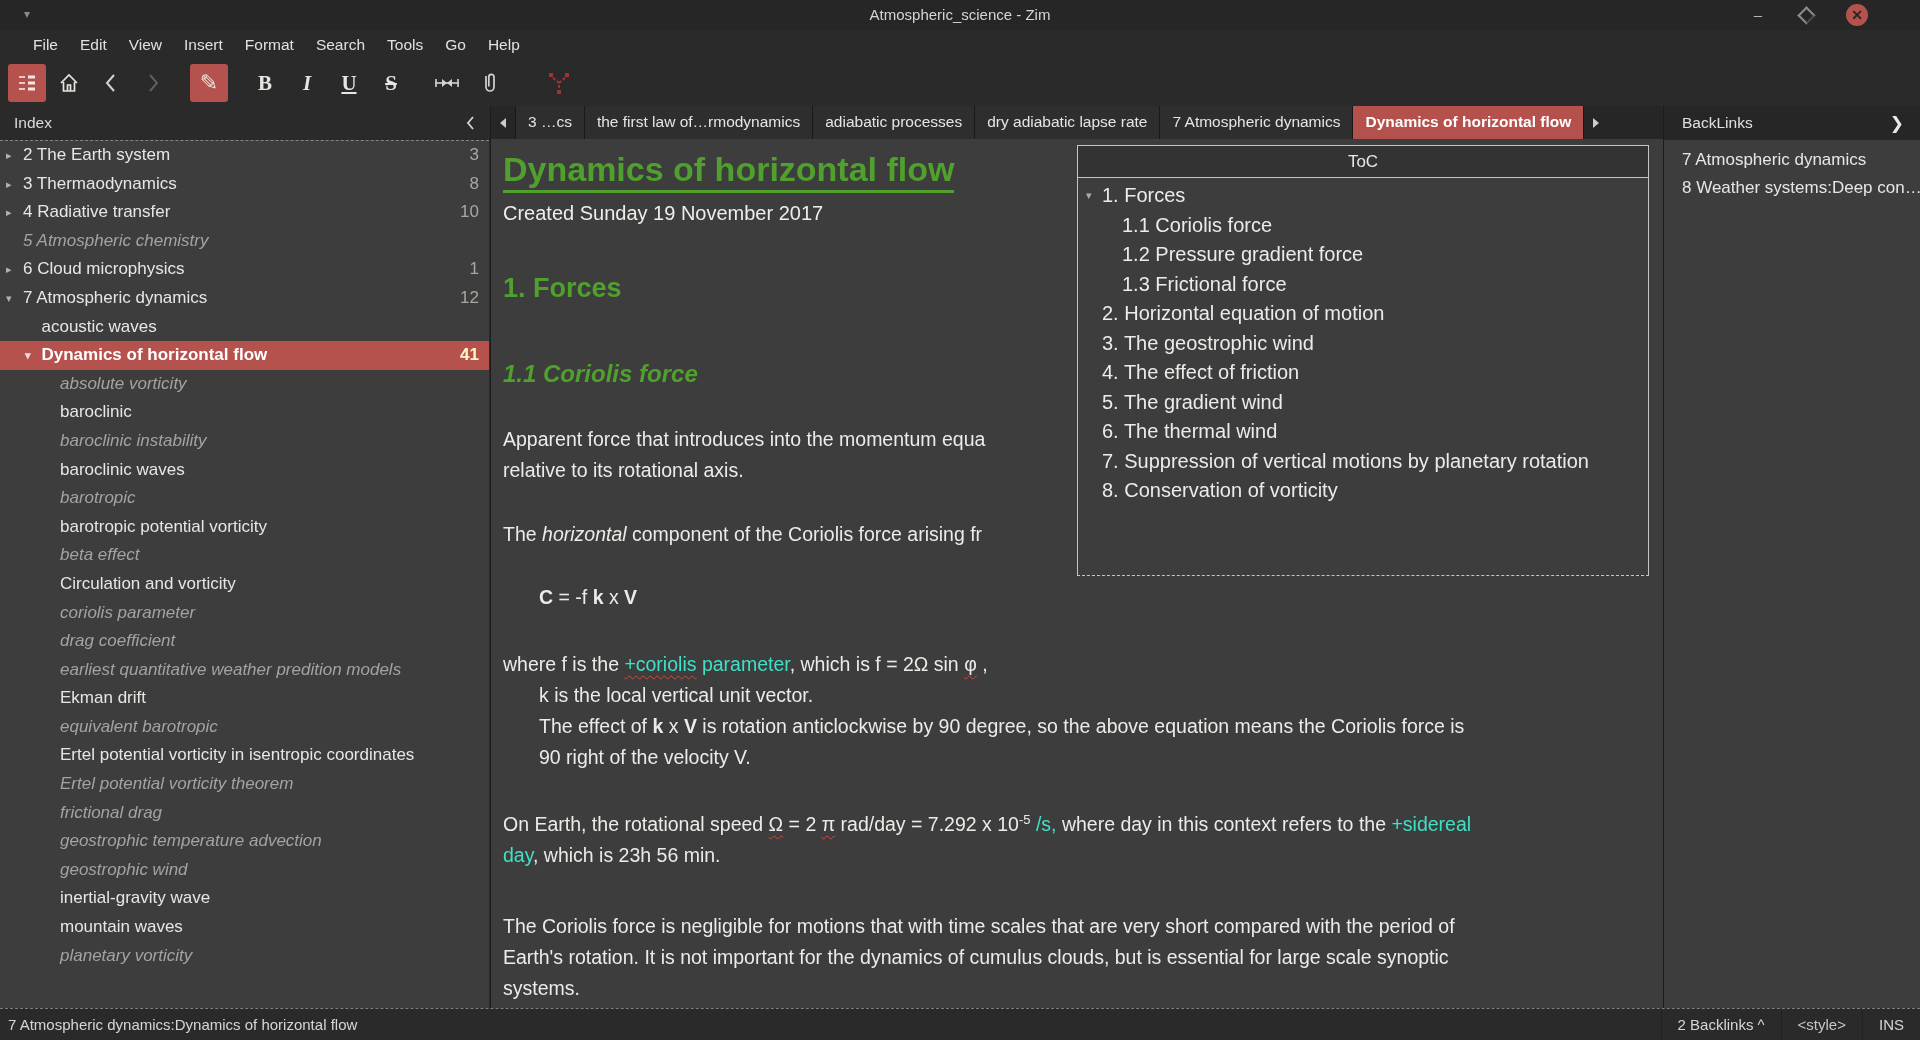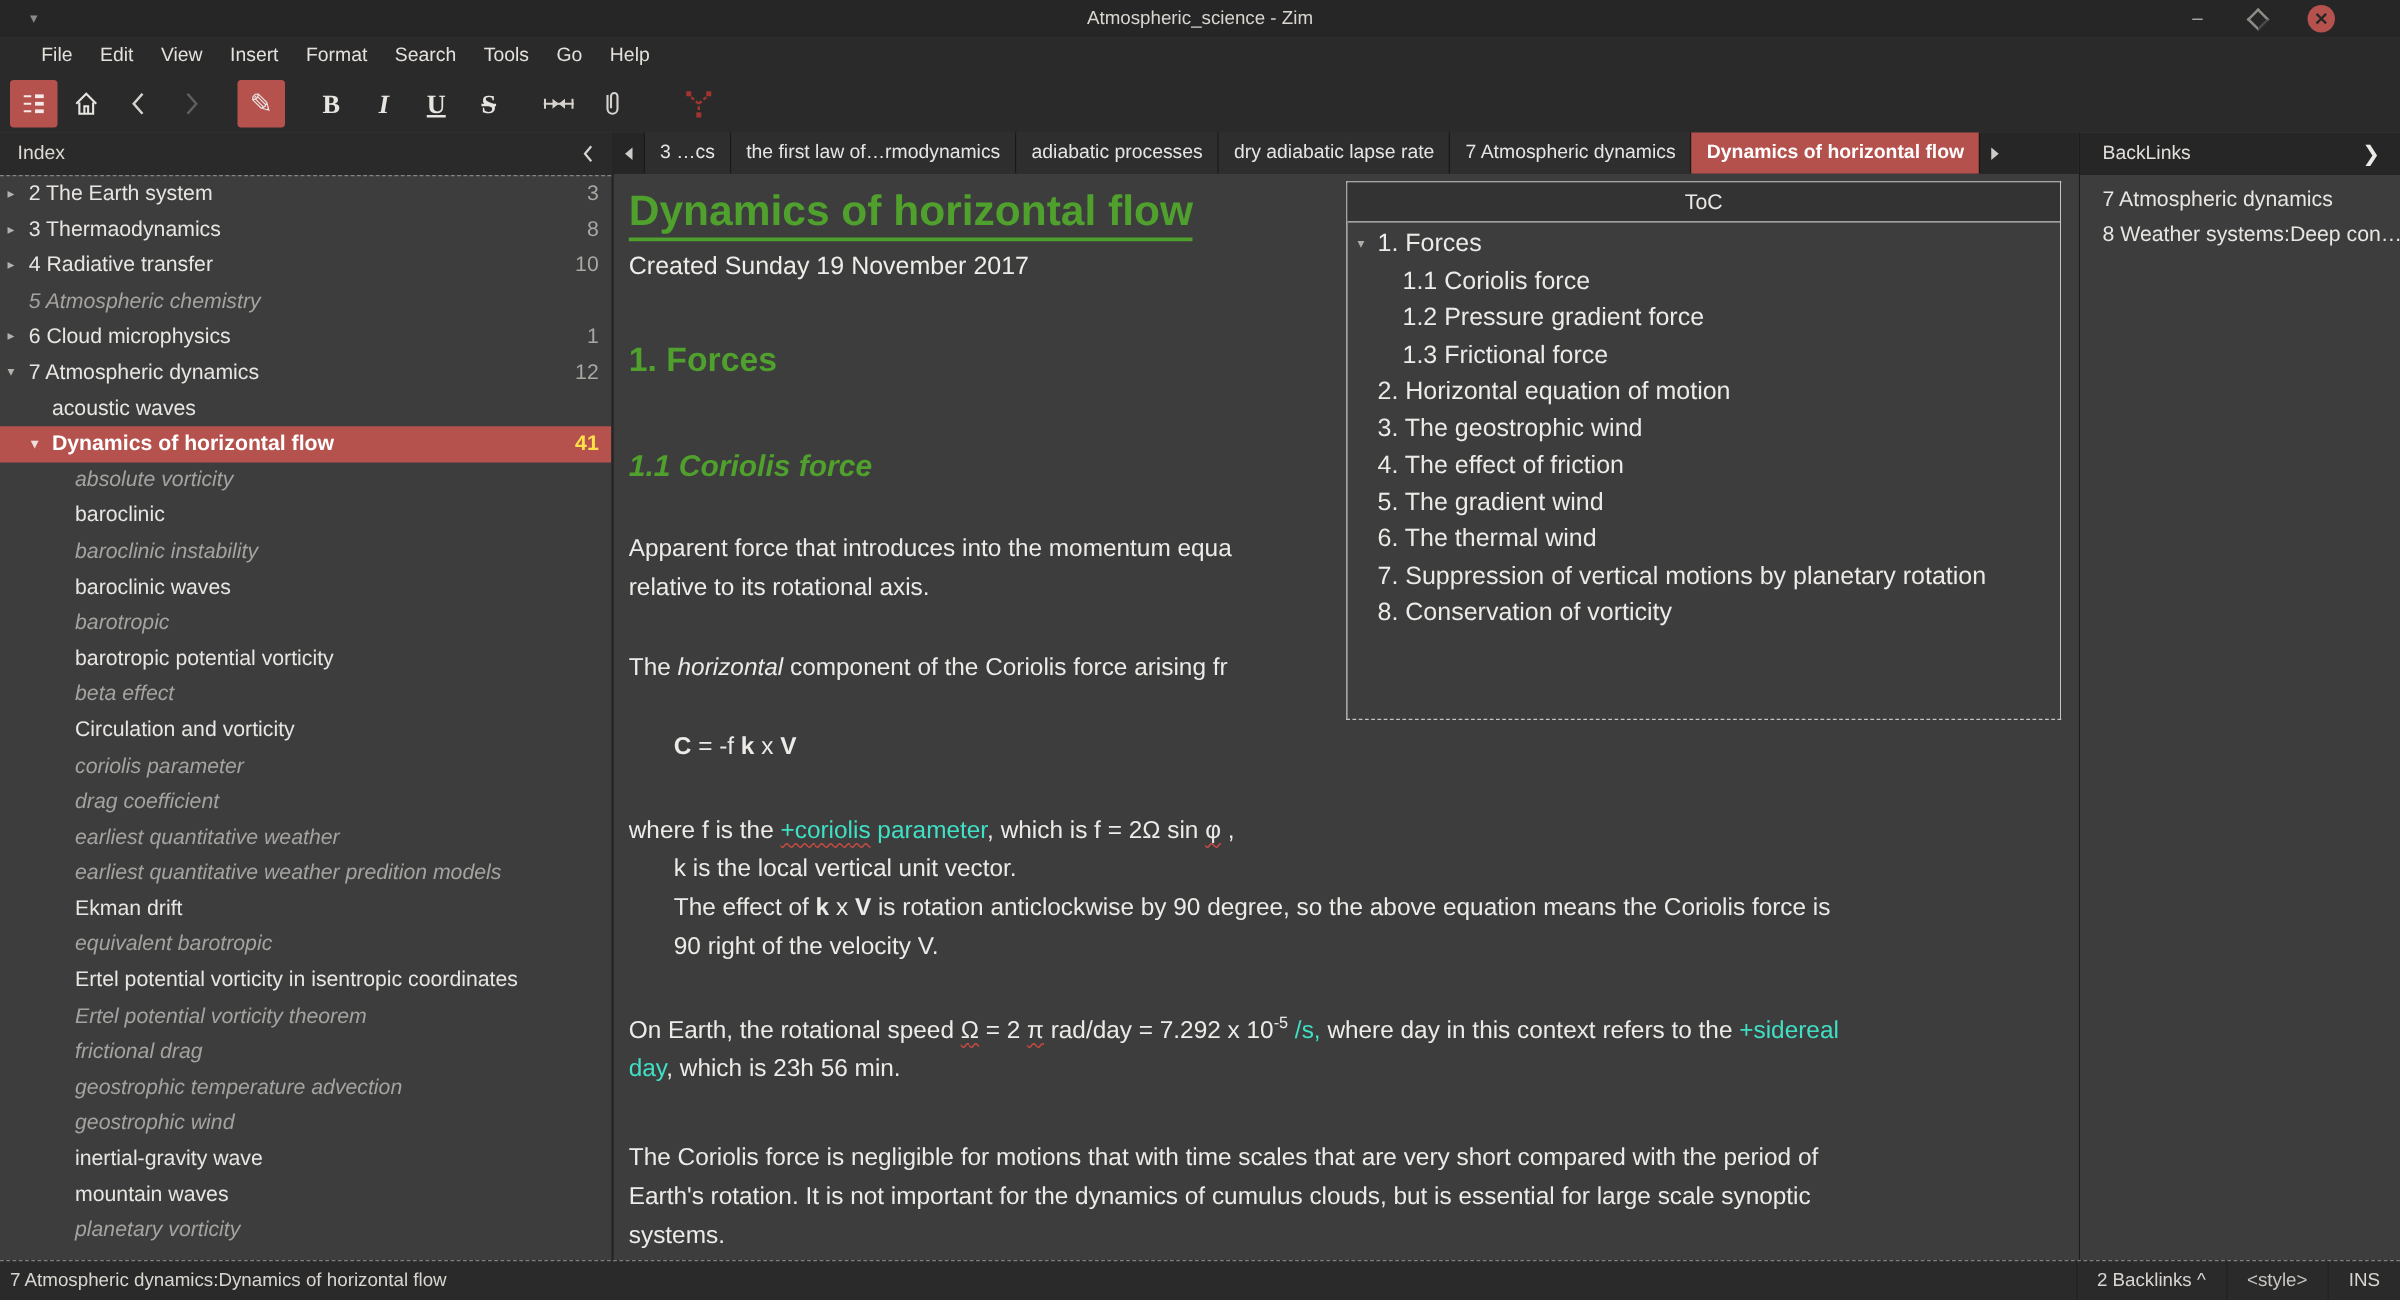--- a/index.html
+++ b/index.html
@@ -31,21 +31,21 @@
   .sidebar{position:absolute;left:0;top:106px;width:490px;bottom:32px;background:#2a2a2a;border-right:1px solid:#1c1c1c;}
   .side-header{height:34px;display:flex;align-items:center;justify-content:space-between;padding:0 14px;color:#dedbd7;font-size:15.5px;text-align:right;}
   .tree{position:absolute;top:34px;left:0;right:1px;bottom:0;background:#3d3d3d;border-top:1px dashed #858585;overflow:hidden;}
   .trow{position:relative;height:28.6px;line-height:28.6px;font-size:17px;color:#e8e6e2;white-space:nowrap;}
   .trow.ital{color:#a5a3a0;font-style:italic;}
   .trow.sel{background:#b5524e;color:#fff;font-weight:bold;}
   .tri{position:absolute;top:0;color:#b5b2ae;font-size:11px;}
   .trow.sel .tri{color:#f0dedd;}
   .tlabel{display:inline-block;}
   .tcount{position:absolute;right:10px;color:#aaa7a3;}
-  .trow.sel .tcount{color:#fde047;}
+  .trow.sel .tcount{color:#fef9c3;}
   
   .center{position:absolute;left:490px;top:106px;right:256px;bottom:32px;border-left:1px solid #1c1c1c;border-right:1px solid #1c1c1c;box-sizing:border-box;}
   .tabstrip{height:33px;background:#262626;display:flex;border-bottom:1px solid #191919;}
   .navbtn{width:24px;display:flex;align-items:center;justify-content:center;flex:none;}
   .tri-l{width:0;height:0;border-top:5px solid transparent;border-bottom:5px solid transparent;border-right:6px solid #cfccc8;}
   .tri-r{width:0;height:0;border-top:5px solid transparent;border-bottom:5px solid transparent;border-left:6px solid #cfccc8;}
   .tab{padding:0 12px;line-height:32px;font-size:15.5px;color:#e5e5e5;background:#2e2e2e;border-right:1px solid #191919;white-space:nowrap;flex:none;}
   .tab:first-of-type{border-left:1px solid #191919;}
   .tab.active{background:#b5514d;color:#fff;font-weight:bold;}
   .content{position:absolute;top:33px;left:0;right:0;bottom:0;background:#3d3d3d;overflow:hidden;padding:10px 0 0 12px;color:#edebe8;}
@@ -199,21 +199,20 @@
       <div class="trow ital"><span class="tlabel" style="padding-left: 60px;">absolute vorticity</span></div>
       <div class="trow"><span class="tlabel" style="padding-left: 60px;">baroclinic</span></div>
       <div class="trow ital"><span class="tlabel" style="padding-left: 60px;">baroclinic instability</span></div>
       <div class="trow"><span class="tlabel" style="padding-left: 60px;">baroclinic waves</span></div>
       <div class="trow ital"><span class="tlabel" style="padding-left: 60px;">barotropic</span></div>
       <div class="trow"><span class="tlabel" style="padding-left: 60px;">barotropic potential vorticity</span></div>
       <div class="trow ital"><span class="tlabel" style="padding-left: 60px;">beta effect</span></div>
       <div class="trow"><span class="tlabel" style="padding-left: 60px;">Circulation and vorticity</span></div>
       <div class="trow ital"><span class="tlabel" style="padding-left: 60px;">coriolis parameter</span></div>
       <div class="trow ital"><span class="tlabel" style="padding-left: 60px;">drag coefficient</span></div>
-      <div class="trow ital"><span class="tlabel" style="padding-left: 60px;">earliest quantitative weather</span></div>
       <div class="trow ital"><span class="tlabel" style="padding-left: 60px;">earliest quantitative weather predition models</span></div>
       <div class="trow"><span class="tlabel" style="padding-left: 60px;">Ekman drift</span></div>
       <div class="trow ital"><span class="tlabel" style="padding-left: 60px;">equivalent barotropic</span></div>
       <div class="trow"><span class="tlabel" style="padding-left: 60px;">Ertel potential vorticity in isentropic coordinates</span></div>
       <div class="trow ital"><span class="tlabel" style="padding-left: 60px;">Ertel potential vorticity theorem</span></div>
       <div class="trow ital"><span class="tlabel" style="padding-left: 60px;">frictional drag</span></div>
       <div class="trow ital"><span class="tlabel" style="padding-left: 60px;">geostrophic temperature advection</span></div>
       <div class="trow ital"><span class="tlabel" style="padding-left: 60px;">geostrophic wind</span></div>
       <div class="trow"><span class="tlabel" style="padding-left: 60px;">inertial-gravity wave</span></div>
       <div class="trow"><span class="tlabel" style="padding-left: 60px;">mountain waves</span></div>

